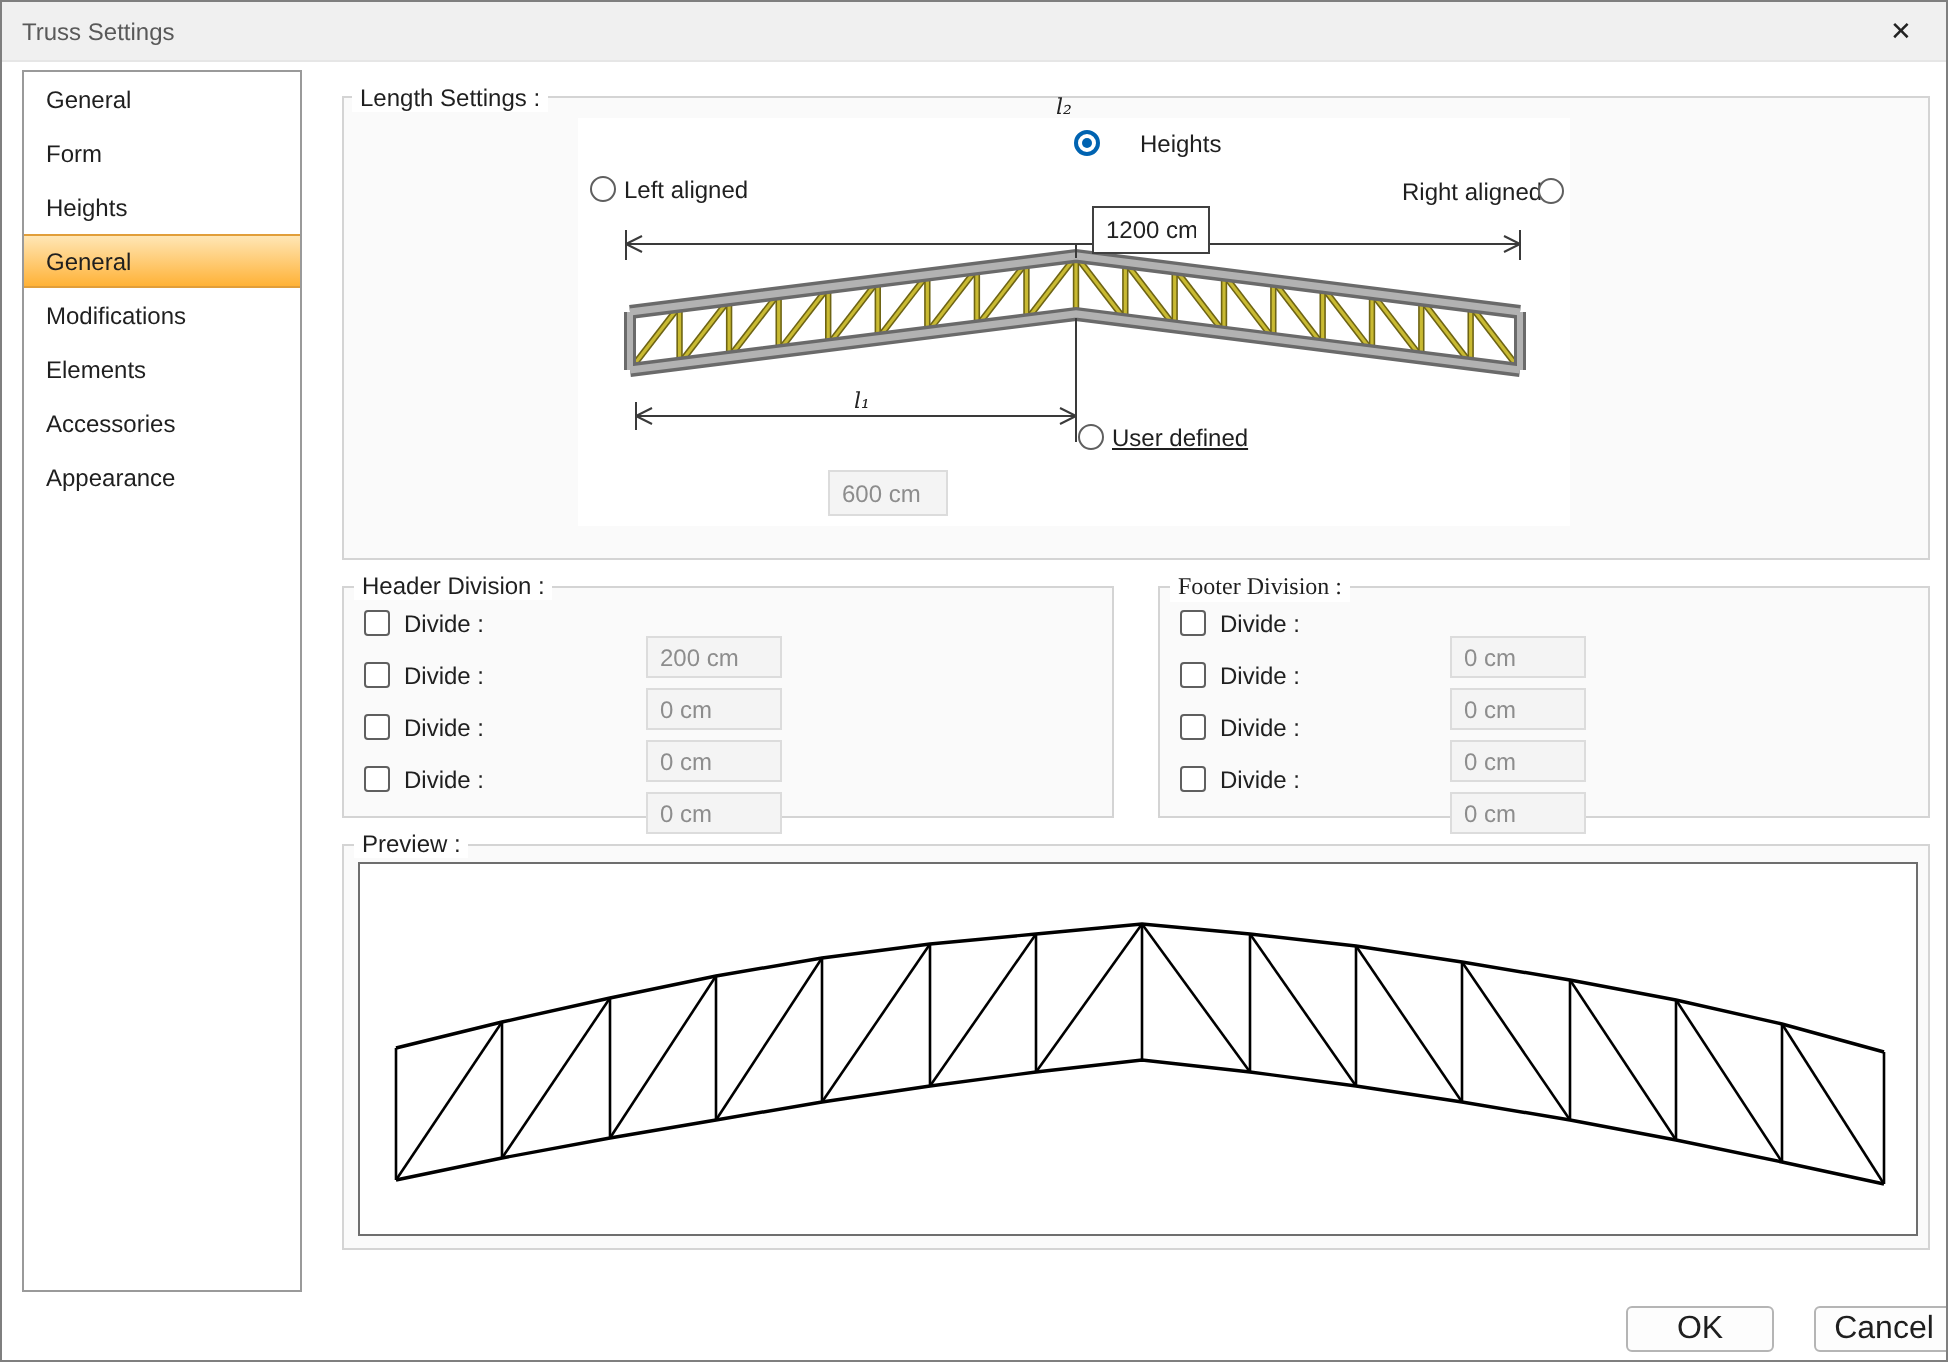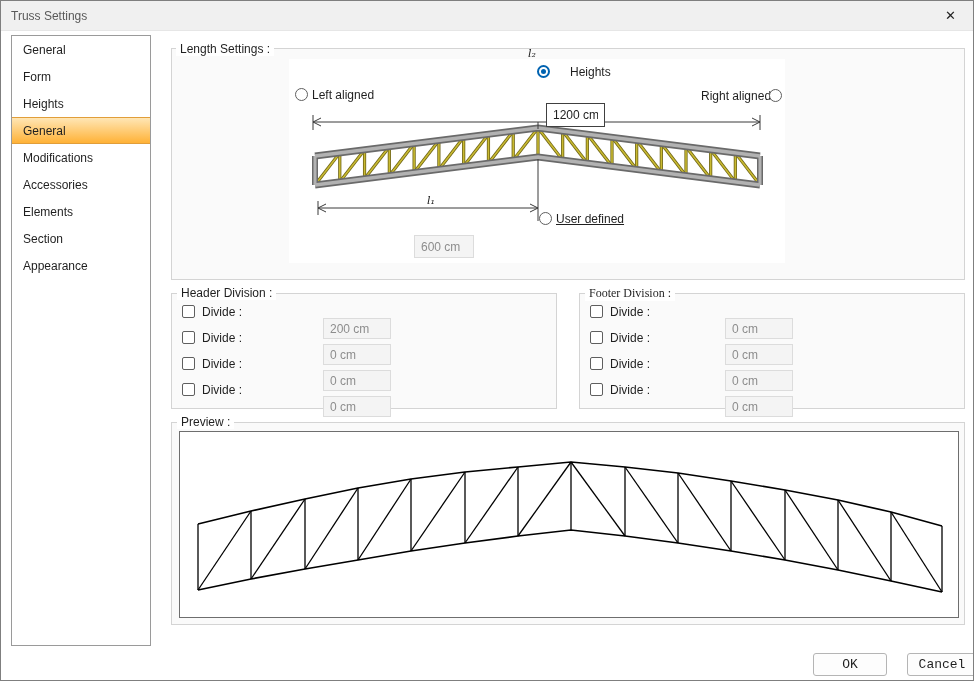--- a/index.html
+++ b/index.html
@@ -55,43 +55,42 @@
 
   .tinput {
     position:absolute; border:1px solid #404040; background:#fff;
     font: 12px "Liberation Sans", sans-serif; padding:2px 6px; color:#222;margin-top:16px;
   }
   .tinput:disabled { background:#f4f4f4; border-color:#dcdcdc; color:#8d8d8d; }
 
   .btn {
     position:absolute; height:23px; background:#fdfdfd; border:1px solid #b5b5b5;
     border-radius:3px; display:flex; align-items:center; justify-content:center;
-    font-size:13px; cursor:pointer; color:#1f1f1f;font-family:Liberation Mono, monospace;
+    font-size:16px; cursor:pointer; color:#1f1f1f;
   }
   svg { display:block; }
 </style>
 </head>
 <body>
 
 <div class="window">
 
   <div class="titlebar">
     <span class="title">Truss Settings</span>
     <span class="close-btn">✕</span>
   </div>
 
   <div class="sidebar">
     <div class="side-item">General</div>
     <div class="side-item">Form</div>
     <div class="side-item">Heights</div>
     <div class="side-item selected">General</div>
     <div class="side-item">Modifications</div>
+    <div class="side-item">Elements</div>
     <div class="side-item">Accessories</div>
-    <div class="side-item">Elements</div>
-    <div class="side-item">Section</div>
     <div class="side-item">Appearance</div>
   </div>
 
   <div class="panel" style="left:170px; top:47px; width:794px; height:232px;"></div>
   <span class="legend" style="left:175px; top:41px;">Length Settings :</span>
 
   <div class="image-area">
     <svg id="truss-svg" width="496" height="204" viewBox="0 0 496 204">
         <line x1="26" y1="126" x2="50.77777777777778" y2="93.88888888888889" stroke="#6e6414" stroke-width="3.2"></line>
         <line x1="50.77777777777778" y1="93.88888888888889" x2="50.77777777777778" y2="122.88888888888889" stroke="#6e6414" stroke-width="3.2"></line>

